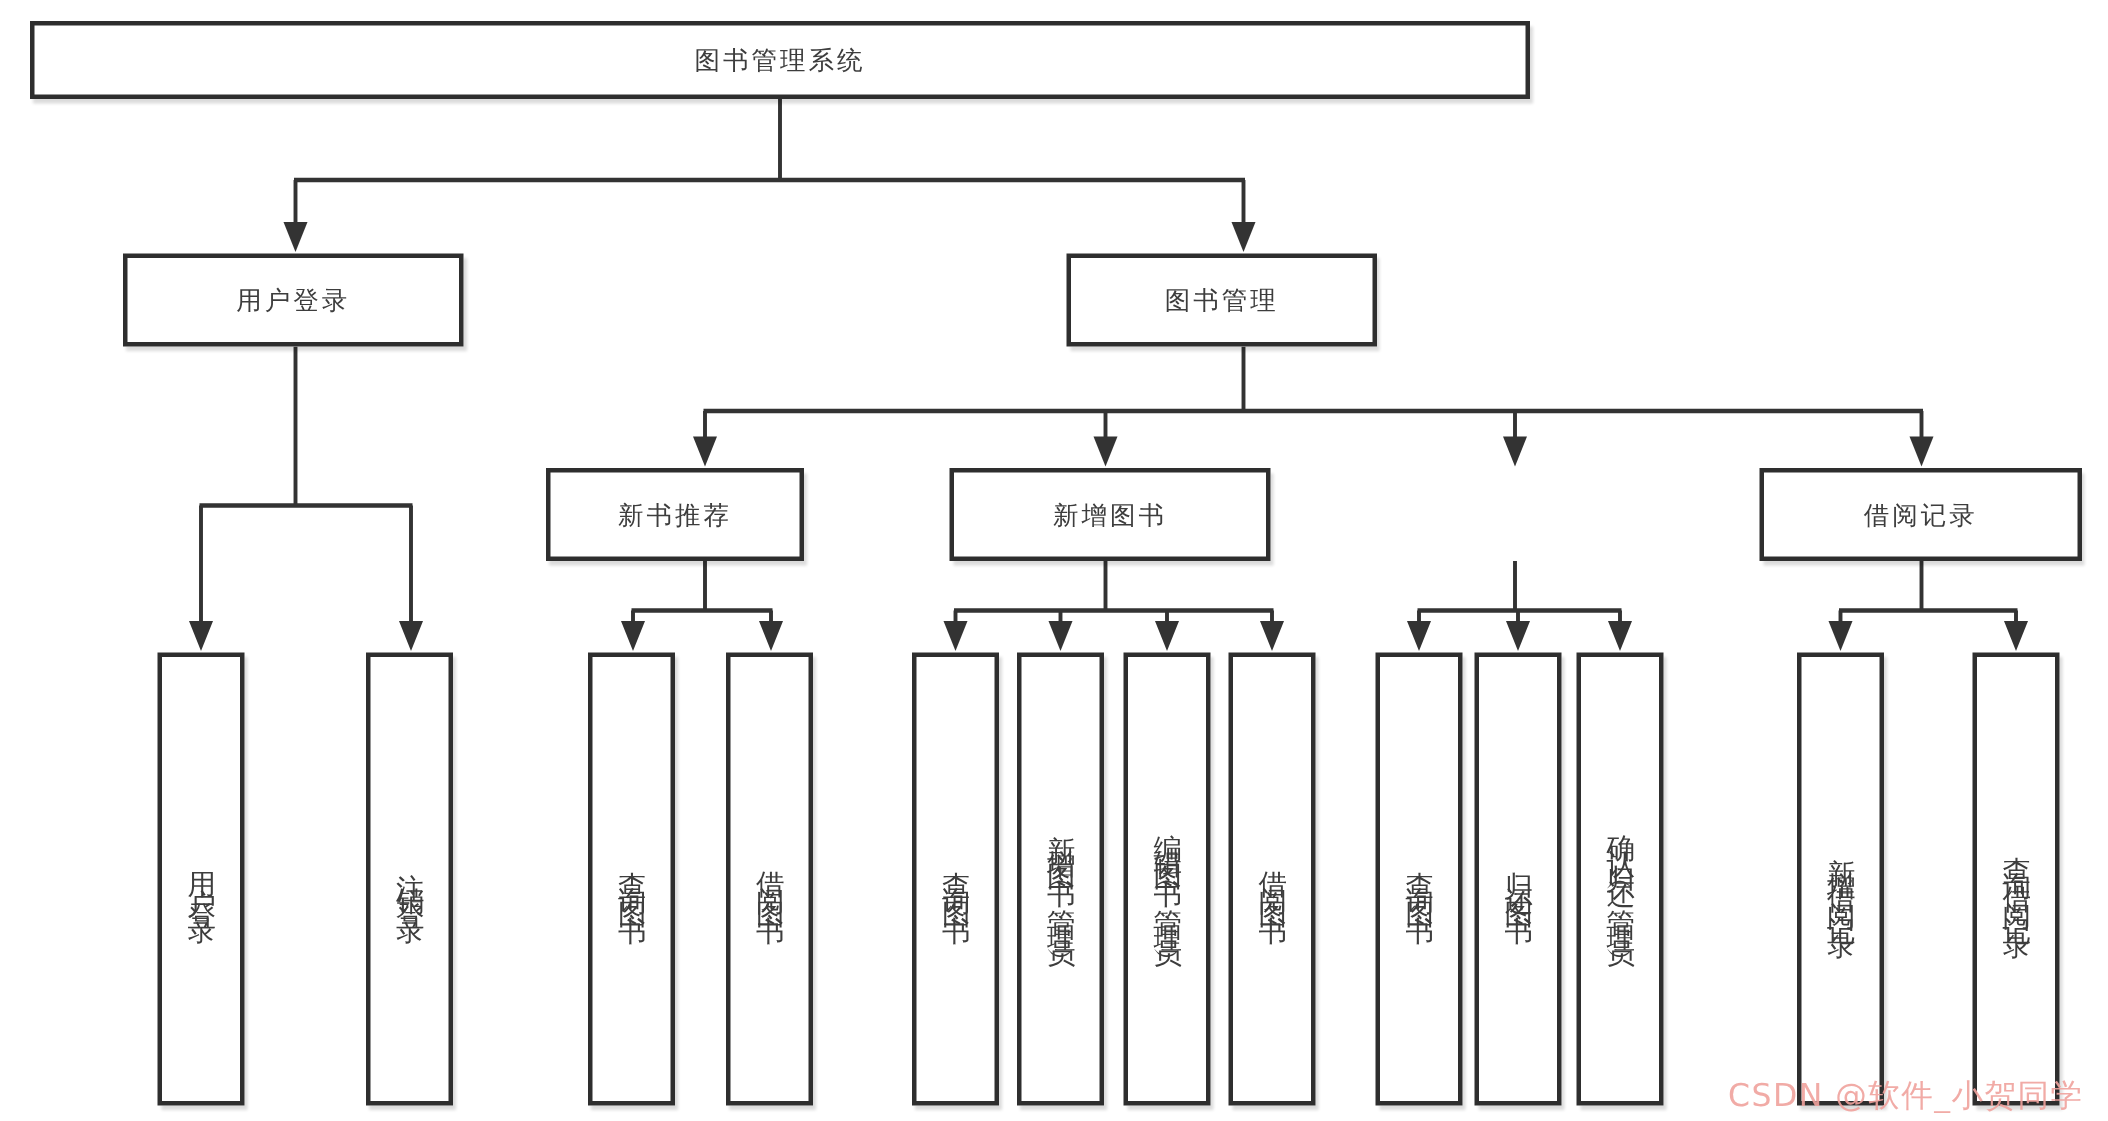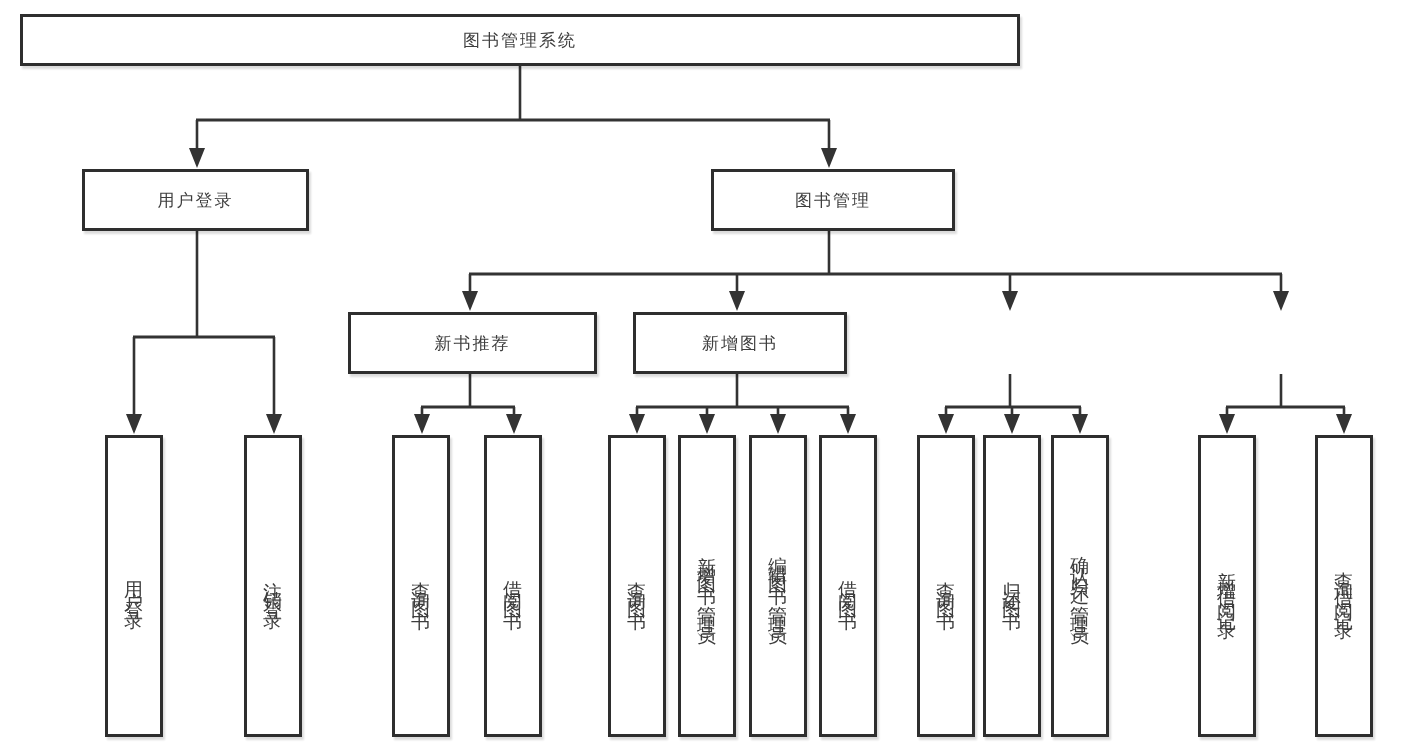--- a/index.html
+++ b/index.html
@@ -112,37 +112,39 @@
     <polygon points="938,414 954,414 946,434"></polygon>
     <polygon points="1004,414 1020,414 1012,434"></polygon>
     <polygon points="1072,414 1088,414 1080,434"></polygon>
     <polygon points="1219,414 1235,414 1227,434"></polygon>
     <polygon points="1336,414 1352,414 1344,434"></polygon>
   </svg>
 
   <div class="node hbox" style="left:20px; top:14px; width:1000px; height:52px">图书管理系统</div>
 
   <div class="node hbox" style="left:82px; top:169px; width:227px; height:62px">用户登录</div>
-  <div class="node hbox" style="left:711px; top:169px; width:244px; height:62px">图书管理</div>
+  <div class="node hbox" style="left:711px; top:169px; width:207px; height:62px">图书管理</div>
 
-  <div class="node hbox" style="left:348px; top:312px; width:249px; height:62px">新书推荐</div>
+  <div class="node hbox" style="left:364px; top:312px; width:172px; height:62px">新书推荐</div>
   <div class="node hbox" style="left:633px; top:312px; width:214px; height:62px">新增图书</div>
+  <div class="node hbox" style="left:1173px; top:312px; width:215px; height:62px">借阅记录</div>
 
   <div class="node vbox" style="left:105px; top:435px; width:58px; height:302px">用户登录</div>
   <div class="node vbox" style="left:244px; top:435px; width:58px; height:302px">注销登录</div>
 
   <div class="node vbox" style="left:392px; top:435px; width:58px; height:302px">查询图书</div>
   <div class="node vbox" style="left:484px; top:435px; width:58px; height:302px">借阅图书</div>
 
   <div class="node vbox" style="left:608px; top:435px; width:58px; height:302px">查询图书</div>
   <div class="node vbox" style="left:678px; top:435px; width:58px; height:302px">新增图书（管理员）</div>
   <div class="node vbox" style="left:749px; top:435px; width:58px; height:302px">编辑图书（管理员）</div>
   <div class="node vbox" style="left:819px; top:435px; width:58px; height:302px">借阅图书</div>
 
   <div class="node vbox" style="left:917px; top:435px; width:58px; height:302px">查询图书</div>
   <div class="node vbox" style="left:983px; top:435px; width:58px; height:302px">归还图书</div>
   <div class="node vbox" style="left:1051px; top:435px; width:58px; height:302px">确认归还（管理员）</div>
 
   <div class="node vbox" style="left:1198px; top:435px; width:58px; height:302px">新增借阅记录</div>
   <div class="node vbox" style="left:1315px; top:435px; width:58px; height:302px">查询借阅记录</div>
 
+  <div class="watermark">CSDN @软件_小贺同学</div>
 
 </div>
 
 </body></html>

